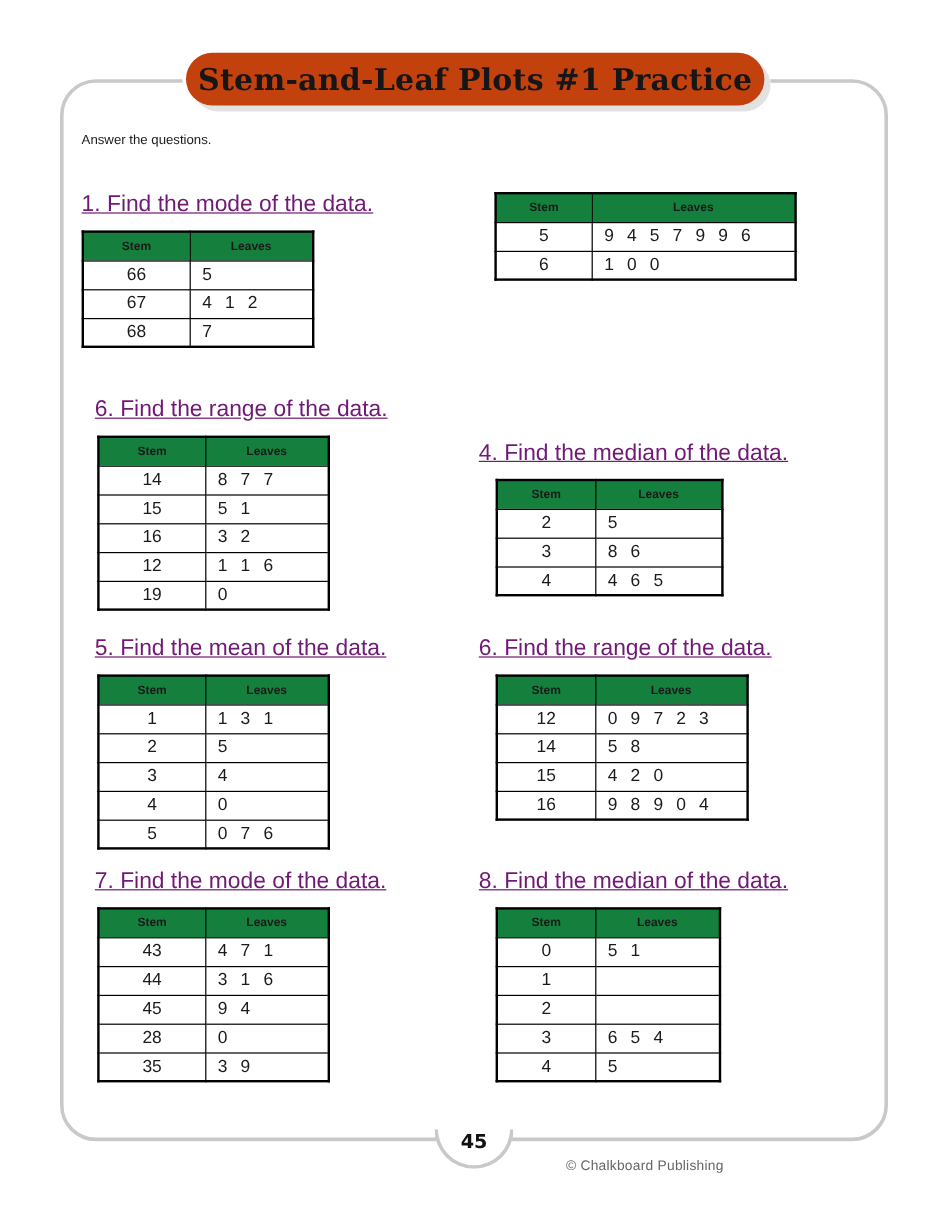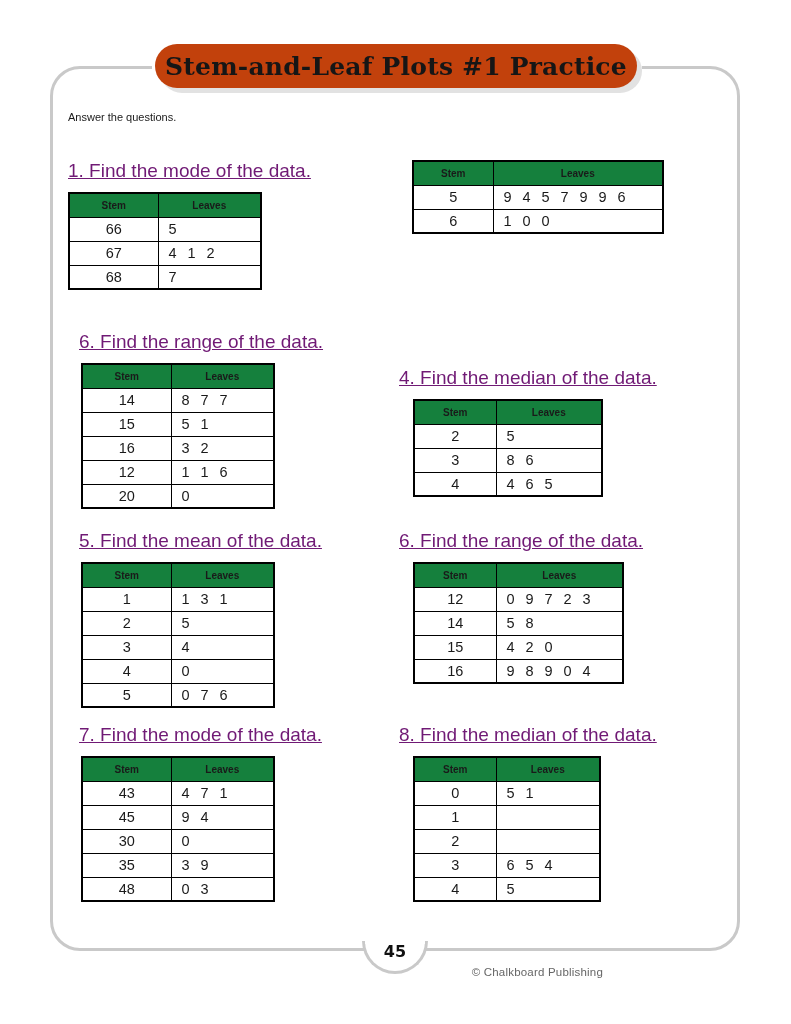--- a/index.html
+++ b/index.html
@@ -252,21 +252,21 @@
           </tr>
           <tr>
             <td class="stem">16</td>
             <td class="leaves"><span class="leaf-row"><span class="leaf">3</span><span class="leaf">2</span></span></td>
           </tr>
           <tr>
             <td class="stem">12</td>
             <td class="leaves"><span class="leaf-row"><span class="leaf">1</span><span class="leaf">1</span><span class="leaf">6</span></span></td>
           </tr>
           <tr>
-            <td class="stem">20</td>
+            <td class="stem">19</td>
             <td class="leaves"><span class="leaf-row"><span class="leaf">0</span></span></td>
           </tr>
         </tbody>
     </table>
   </div>
 
   <div class="q-block" style="left:399px; top:331px;margin-top:36px;">
     <div class="q-title">4. Find the median of the data.</div>
     <table class="sl" style="margin-left:14px;">
       <thead>
@@ -364,34 +364,34 @@
           <th style="width:89px;">Stem</th>
           <th style="width:103px;">Leaves</th>
         </tr>
       </thead>
       <tbody>
           <tr>
             <td class="stem">43</td>
             <td class="leaves"><span class="leaf-row"><span class="leaf">4</span><span class="leaf">7</span><span class="leaf">1</span></span></td>
           </tr>
           <tr>
+            <td class="stem">44</td>
+            <td class="leaves"><span class="leaf-row"><span class="leaf">3</span><span class="leaf">1</span><span class="leaf">6</span></span></td>
+          </tr>
+          <tr>
             <td class="stem">45</td>
             <td class="leaves"><span class="leaf-row"><span class="leaf">9</span><span class="leaf">4</span></span></td>
           </tr>
           <tr>
-            <td class="stem">30</td>
+            <td class="stem">28</td>
             <td class="leaves"><span class="leaf-row"><span class="leaf">0</span></span></td>
           </tr>
           <tr>
             <td class="stem">35</td>
             <td class="leaves"><span class="leaf-row"><span class="leaf">3</span><span class="leaf">9</span></span></td>
-          </tr>
-          <tr>
-            <td class="stem">48</td>
-            <td class="leaves"><span class="leaf-row"><span class="leaf">0</span><span class="leaf">3</span></span></td>
           </tr>
         </tbody>
     </table>
   </div>
 
   <div class="q-block" style="left:399px; top:724px;">
     <div class="q-title">8. Find the median of the data.</div>
     <table class="sl" style="margin-left:14px;">
       <thead>
         <tr>

